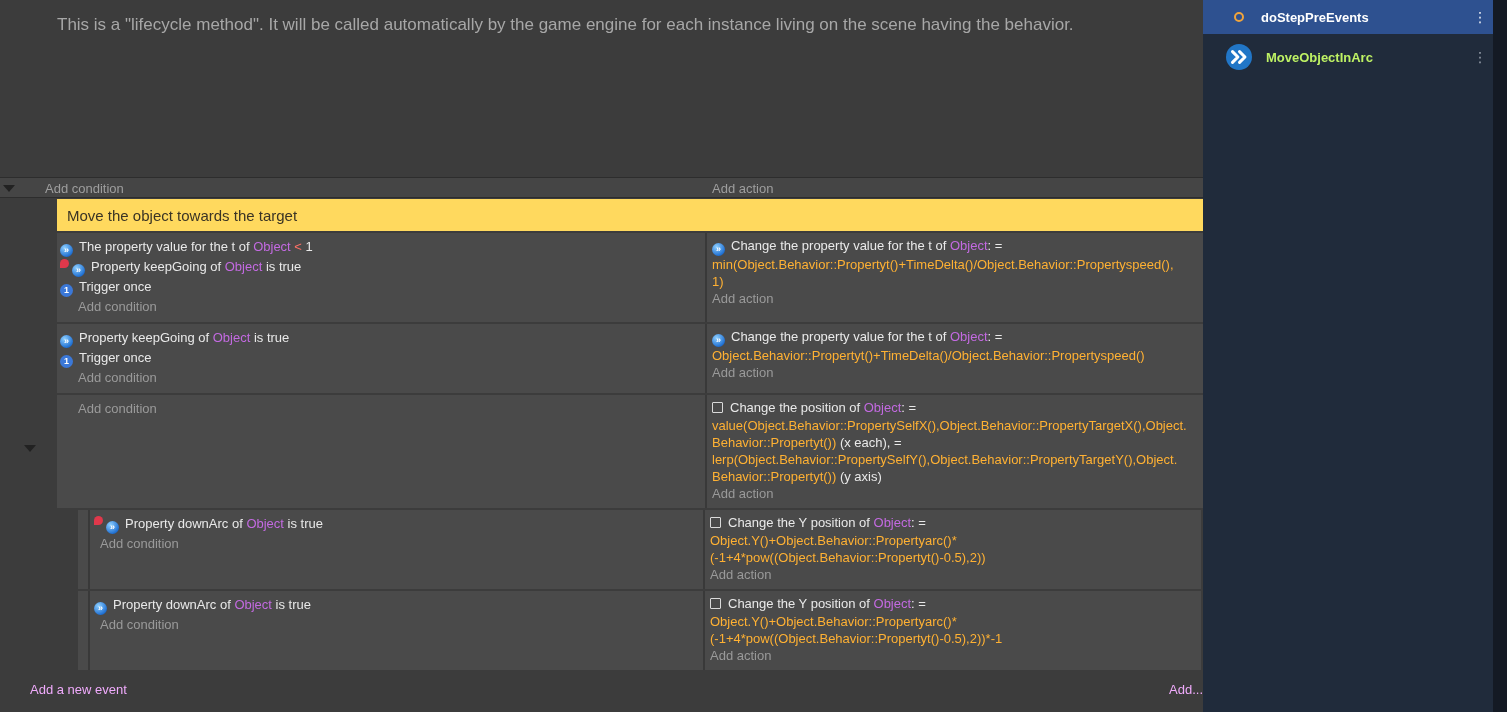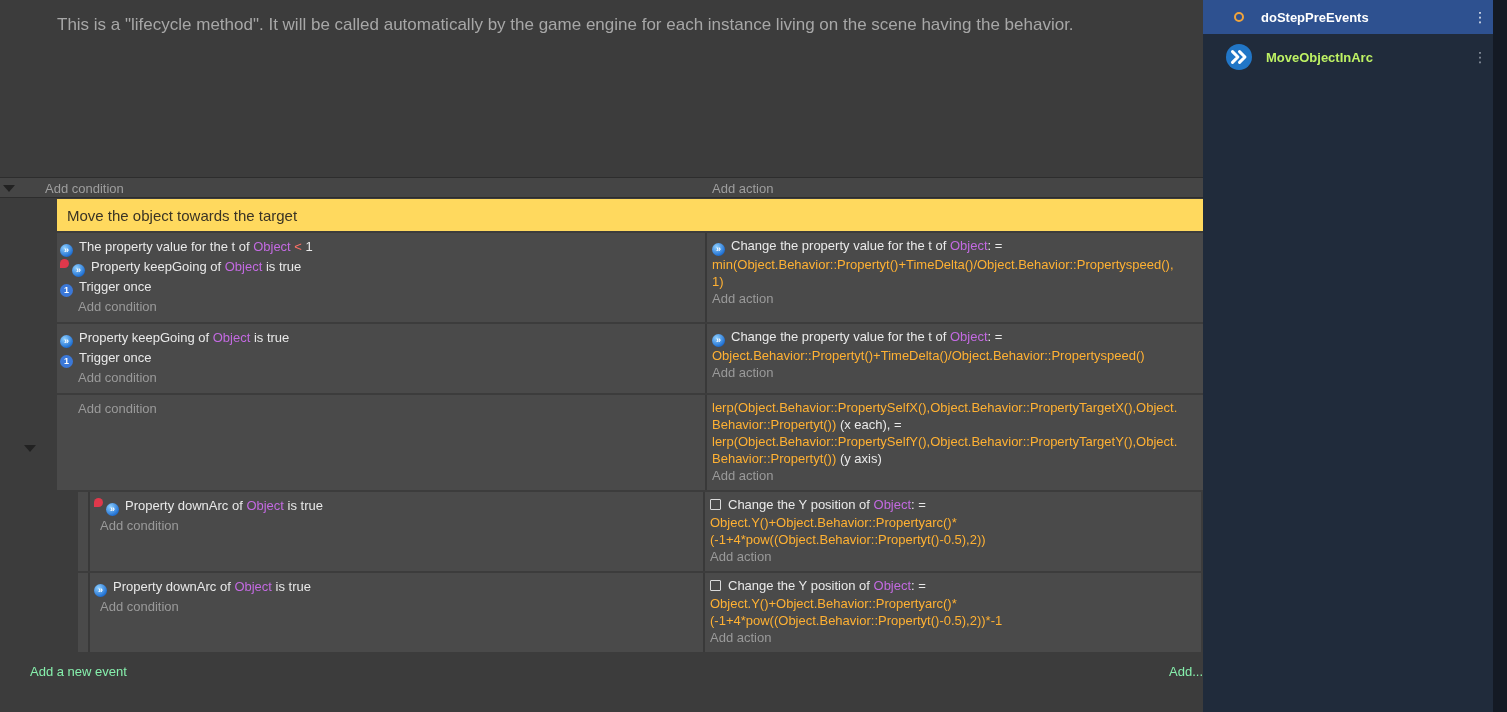--- a/index.html
+++ b/index.html
@@ -61,21 +61,21 @@
 
   
   .ev-wrap { position:relative; }
   .tri-ev3 { position:absolute; left:-13px; top:50px; }
   .subevents { margin-left:41px; }
   .event.sub .grip { width:12px; background:#4a4a4a; border-right:2px solid #393939; }
   .event.sub .cond { width:615px; padding-left:4px; }
   .event.sub .cond .add-link { padding-left:6px; }
 
   .sheet-footer { display:flex; justify-content:space-between; padding:12px 12px 0 30px;
-                  font-size:13px; color:#86efac; }
+                  font-size:13px; color:#f0abfc; }
 
   
   .sidebar { position:absolute; left:1203px; top:0; width:290px; height:712px; background:#202b3b; }
   .sb-item { display:flex; align-items:center; }
   .sb-item.selected { background:#2e5190; height:34px; padding:0 4px 0 31px; }
   .sb-item.plain { height:46px; padding:0 4px 0 23px; }
   .sb-label { flex:1; font-size:13px; font-weight:bold; }
   .sb-item.selected .sb-label { color:#ffffff; margin-left:17px; }
   .sb-item.plain .sb-label { color:#bef264; margin-left:14px; }
   .ic-function { display:inline-block; width:10px; height:10px; border:2px solid #f0a43c;
@@ -154,21 +154,24 @@
 
         <div class="ev-wrap">
           <span class="tri tri-ev3"></span>
 
           <div class="event">
             <div class="grip"></div>
             <div class="cond">
               <div class="add-link">Add condition</div>
             </div>
             <div class="act">
-              <div class="code-line"><span class="code">lerp(Object.Behavior::PropertySelfX(),Object.Behavior::PropertyTargetX(),Object.</span></div>
+              <div class="aline">
+                <span class="ic-checkbox"></span><span class="t">Change the position of </span><span class="obj">Object</span><span class="t">: =</span>
+              </div>
+              <div class="code-line"><span class="code">value(Object.Behavior::PropertySelfX(),Object.Behavior::PropertyTargetX(),Object.</span></div>
               <div class="code-line"><span class="code">Behavior::Propertyt())</span><span class="t"> (x each), =</span></div>
               <div class="code-line"><span class="code">lerp(Object.Behavior::PropertySelfY(),Object.Behavior::PropertyTargetY(),Object.</span></div>
               <div class="code-line"><span class="code">Behavior::Propertyt())</span><span class="t"> (y axis)</span></div>
               <div class="add-link">Add action</div>
             </div>
           </div>
 
           <div class="subevents">
 
             <div class="event sub">

